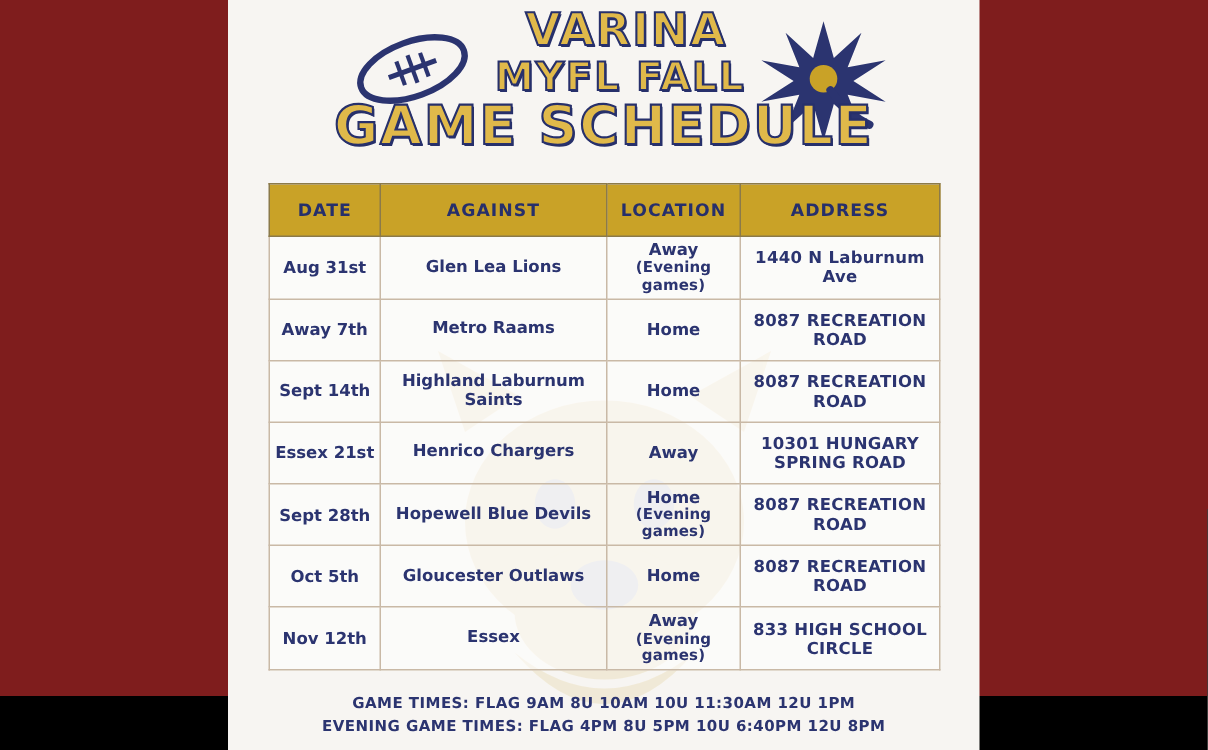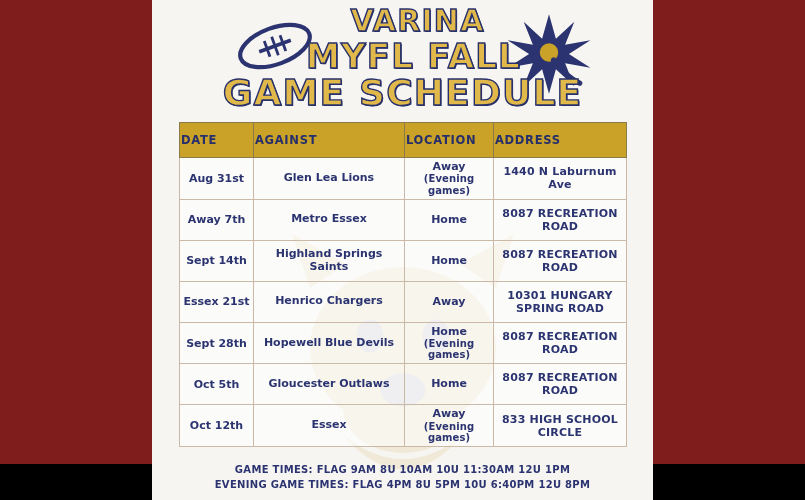--- a/index.html
+++ b/index.html
@@ -55,21 +55,21 @@
   .tline {
     font-family: "DejaVu Sans", sans-serif;
     font-weight: bold;
     color: #e0b94a;
     letter-spacing: 1.2px;
     line-height: 1.02;
     -webkit-text-stroke: 1.4px #27306b;
     text-shadow: 1px 1px 0 #27306b;
   }
   .tline1 { font-size: 30px; margin-left: 30px; }
-  .tline2 { font-size: 34px; margin-left: 22px; margin-top: 2px; }
+  .tline2 { font-size: 26px; margin-left: 22px; margin-top: 2px; }
   .tline3 { font-size: 36px; margin-top: 2px; }
 
   .football {
     position: absolute;
     left: 80px;
     top: 18px;
     width: 86px;
     height: 56px;
   }
   .pom {
@@ -94,21 +94,21 @@
   }
   table.sched th {
     background: #c9a227;
     color: #262f6b;
     font-family: "DejaVu Sans", sans-serif;
     font-weight: bold;
     font-size: 11.5px;
     letter-spacing: 0.7px;
     height: 32px;
     border: 1px solid #8b7a4a;
-    text-align: left;
+    text-align: center;
   }
   table.sched td {
     border: 1px solid #c9b9a6;
     text-align: center;
     color: #2b3470;
     font-family: "DejaVu Sans", sans-serif;
     font-weight: bold;
     font-size: 11px;
     height: 34px;
     padding: 3px 2px;
@@ -212,30 +212,30 @@
             <td class="date">Aug 31st</td>
             <td class="against">Glen Lea Lions</td>
             <td class="location">
               <span>Away</span>
               <span class="sub">(Evening games)</span>
             </td>
             <td class="address">1440 N Laburnum Ave</td>
           </tr>
           <tr>
             <td class="date">Away 7th</td>
-            <td class="against">Metro Essex</td>
+            <td class="against">Metro Raams</td>
             <td class="location">
               <span>Home</span>
               <span class="sub"></span>
             </td>
             <td class="address">8087 RECREATION ROAD</td>
           </tr>
           <tr>
             <td class="date">Sept 14th</td>
-            <td class="against">Highland Springs Saints</td>
+            <td class="against">Highland Laburnum Saints</td>
             <td class="location">
               <span>Home</span>
               <span class="sub"></span>
             </td>
             <td class="address">8087 RECREATION ROAD</td>
           </tr>
           <tr>
             <td class="date">Essex 21st</td>
             <td class="against">Henrico Chargers</td>
             <td class="location">
@@ -256,21 +256,21 @@
           <tr>
             <td class="date">Oct 5th</td>
             <td class="against">Gloucester Outlaws</td>
             <td class="location">
               <span>Home</span>
               <span class="sub"></span>
             </td>
             <td class="address">8087 RECREATION ROAD</td>
           </tr>
           <tr>
-            <td class="date">Oct 12th</td>
+            <td class="date">Nov 12th</td>
             <td class="against">Essex</td>
             <td class="location">
               <span>Away</span>
               <span class="sub">(Evening games)</span>
             </td>
             <td class="address">833 HIGH SCHOOL CIRCLE</td>
           </tr>
         </tbody>
       </table>
     </div>

